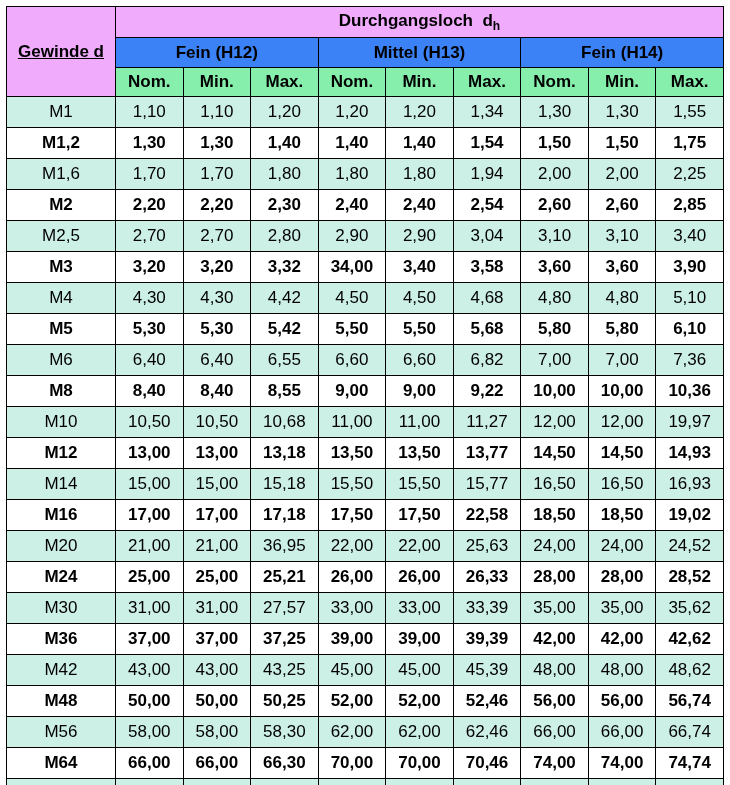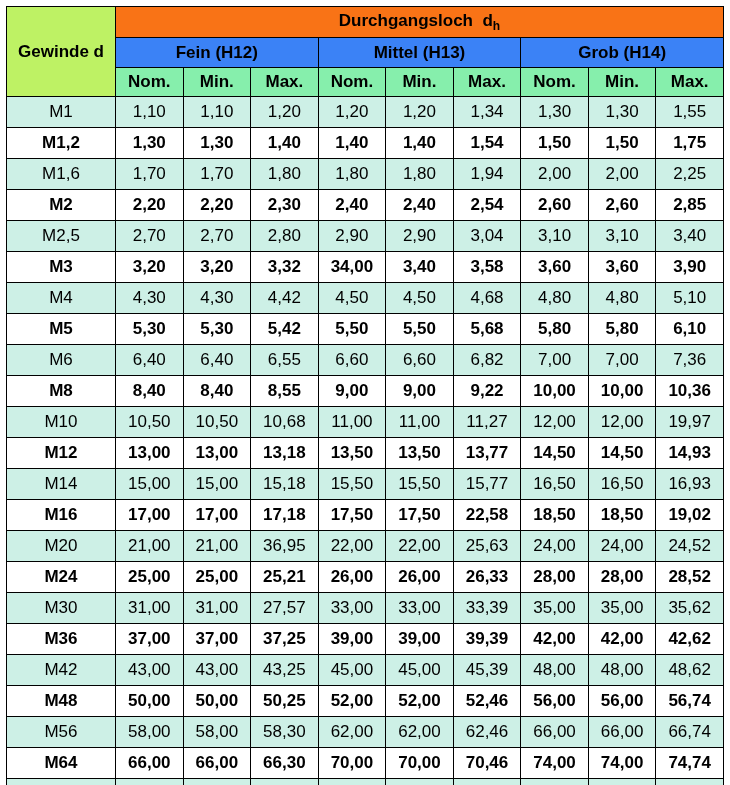--- a/index.html
+++ b/index.html
@@ -31,44 +31,45 @@
     text-align: center;
     vertical-align: middle;
     color: #000000;
     padding: 0;
     font-size: 17px;
     line-height: 1.05;
     white-space: nowrap;
   }
   
   .hdr-top {
-    background: #f97316;
+    background: #f0abfc;
     font-size: 19px;
     font-weight: bold;
     height: 30px;
   }
   .hdr-group {
     background: #3b82f6;
     font-size: 19px;
     font-weight: bold;
     height: 29px;
   }
   .hdr-sub {
     background: #86efac;
     font-size: 18px;
     font-weight: bold;
     height: 28px;
   }
   .hdr-gewinde {
-    background: #bef264;
+    background: #f0abfc;
     font-size: 19px;
     font-weight: bold;
     text-align: left;
     padding-left: 7px;
     width: 108px;
+    text-decoration: underline;
   }
   .sub {
     vertical-align: sub;
     font-size: 12px;
   }
   
   tr.r-odd td {
     background: #cdf0e6;
     font-weight: normal;
     height: 30px;
@@ -91,21 +92,21 @@
 <div id="wrap">
   <table class="dh">
     <thead>
       <tr>
         <td class="hdr-gewinde" rowspan="3">Gewinde d</td>
         <td class="hdr-top" colspan="9"><span>Durchgangsloch</span>&nbsp;&nbsp;d<span class="sub">h</span></td>
       </tr>
       <tr>
         <td class="hdr-group" colspan="3">Fein (H12)</td>
         <td class="hdr-group" colspan="3">Mittel (H13)</td>
-        <td class="hdr-group" colspan="3">Grob (H14)</td>
+        <td class="hdr-group" colspan="3">Fein (H14)</td>
       </tr>
       <tr>
         <td class="hdr-sub num">Nom.</td>
         <td class="hdr-sub num">Min.</td>
         <td class="hdr-sub num">Max.</td>
         <td class="hdr-sub num">Nom.</td>
         <td class="hdr-sub num">Min.</td>
         <td class="hdr-sub num">Max.</td>
         <td class="hdr-sub num">Nom.</td>
         <td class="hdr-sub num">Min.</td>

